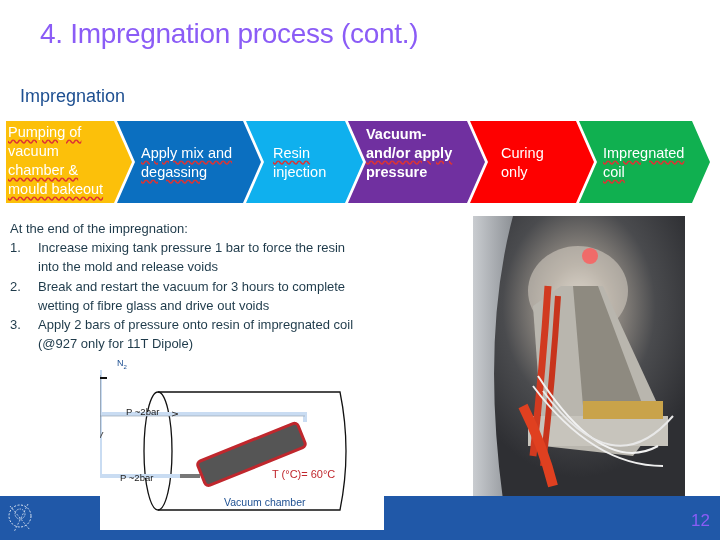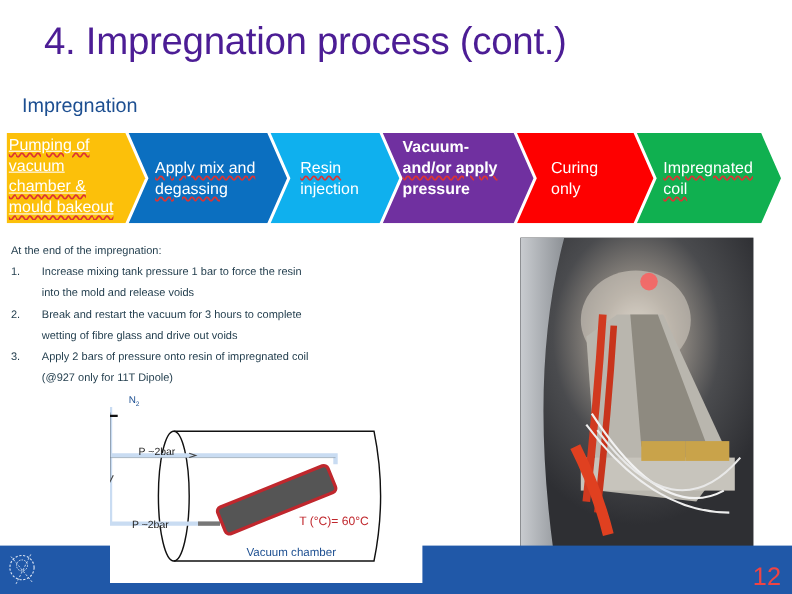--- a/index.html
+++ b/index.html
@@ -3,52 +3,52 @@
 <meta charset="utf-8">
 <style>
   html, body { margin: 0; padding: 0; }
   body {
     width: 720px; height: 540px; position: relative; overflow: hidden;
     background: #ffffff;
     font-family: "Liberation Sans", sans-serif;
   }
   .title {
     position: absolute; left: 40px; top: 18px;
-    font-size: 35px; color: #4c1d95; letter-spacing: -0.3px;
+    font-size: 28px; color: #8b5cf6; letter-spacing: -0.3px;
     white-space: nowrap;
   }
   .subtitle {
     position: absolute; left: 20px; top: 86px;
     font-size: 18px; color: #1d4f91; font-weight: normal;
   }
   .flow {
     position: absolute; left: 6px; top: 121px; width: 704px; height: 82px;
   }
   .flow svg { position: absolute; left: 0; top: 0; }
   .step-label {
     position: absolute; color: #ffffff; font-size: 14.5px; line-height: 19px;
   }
   .step-label .sq { text-decoration: underline wavy #d33; text-underline-offset: 2px; }
   .body-text {
     position: absolute; left: 10px; top: 219px; width: 450px;
-    font-size: 10px; line-height: 19.2px; color: #1e3a4a;
+    font-size: 13px; line-height: 19.2px; color: #1e3a4a;
   }
   .body-text ol { margin: 0; padding: 0; list-style: none; }
   .body-text li { position: relative; padding-left: 28px; }
   .body-text li .num { position: absolute; left: 0; top: 0; }
   .photo {
     position: absolute; left: 473px; top: 216px; width: 212px; height: 284px;
     overflow: hidden; background: #5c5f63;
   }
   .footer {
     position: absolute; left: 0; top: 496px; width: 720px; height: 44px;
     background: #2058a8;
   }
   .page-num {
-    position: absolute; right: 10px; top: 511px; color: #ef4444; font-size: 23px;
+    position: absolute; right: 10px; top: 511px; color: #8b5cf6; font-size: 17px;
   }
   .diagram {
     position: absolute; left: 100px; top: 356px; width: 284px; height: 174px;
     background: #ffffff;
   }
   .logo { position: absolute; left: 4px; top: 500px; width: 32px; height: 36px; }
 </style>
 </head>
 <body>
 
@@ -58,21 +58,21 @@
 <div class="flow">
   <svg width="704" height="82" viewBox="0 0 704 82">
     <polygon points="0,0 108,0 126,41 108,82 0,82" fill="#fcc00a"></polygon>
     <polygon points="111,0 237,0 255,41 237,82 111,82 129,41" fill="#0b6fc0"></polygon>
     <polygon points="240,0 339,0 357,41 339,82 240,82 258,41" fill="#0fb0ee"></polygon>
     <polygon points="342,0 461,0 479,41 461,82 342,82 360,41" fill="#7030a0"></polygon>
     <polygon points="464,0 570,0 588,41 570,82 464,82 482,41" fill="#fe0000"></polygon>
     <polygon points="573,0 686,0 704,41 686,82 573,82 591,41" fill="#10b050"></polygon>
   </svg>
 
-  <div class="step-label" style="left:2px; top:2px;text-decoration:underline;">
+  <div class="step-label" style="left:2px; top:2px;">
     <div><span class="sq">Pumping of</span></div>
     <div>vacuum</div>
     <div><span class="sq">chamber &amp;</span></div>
     <div><span class="sq">mould bakeout</span></div>
   </div>
   <div class="step-label" style="left:135px; top:23px;">
     <div><span class="sq">Apply mix and</span></div>
     <div><span class="sq">degassing</span></div>
   </div>
   <div class="step-label" style="left:267px; top:23px;">

